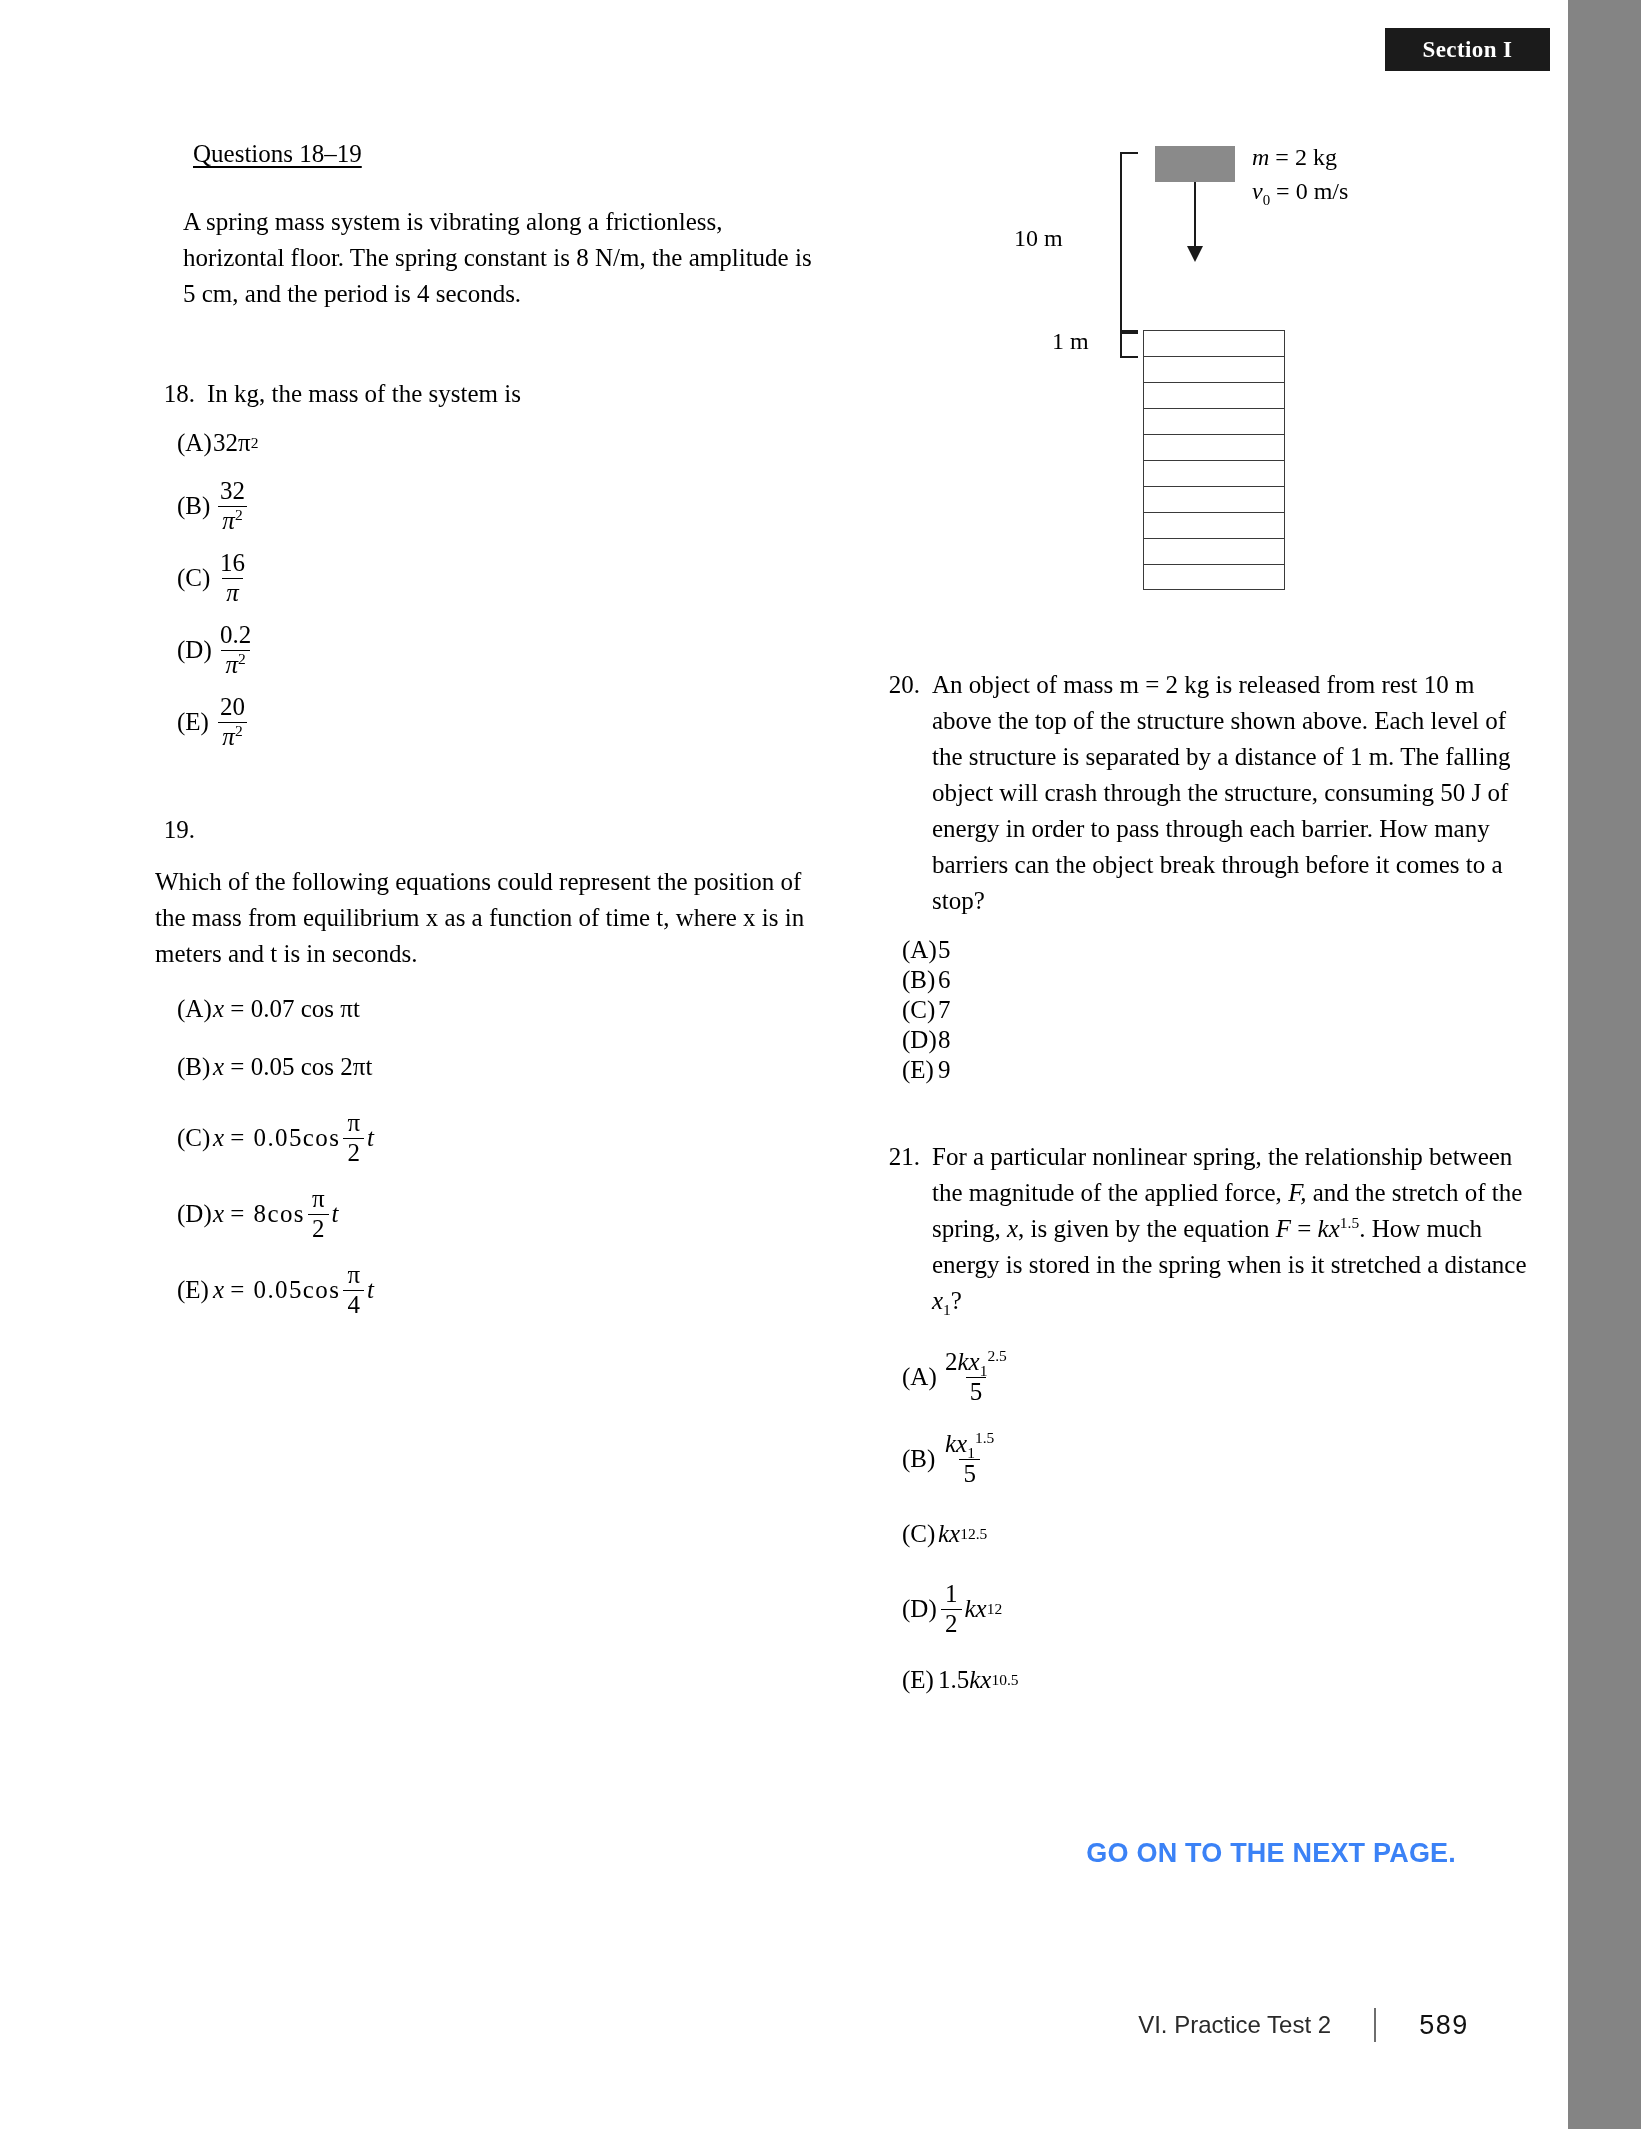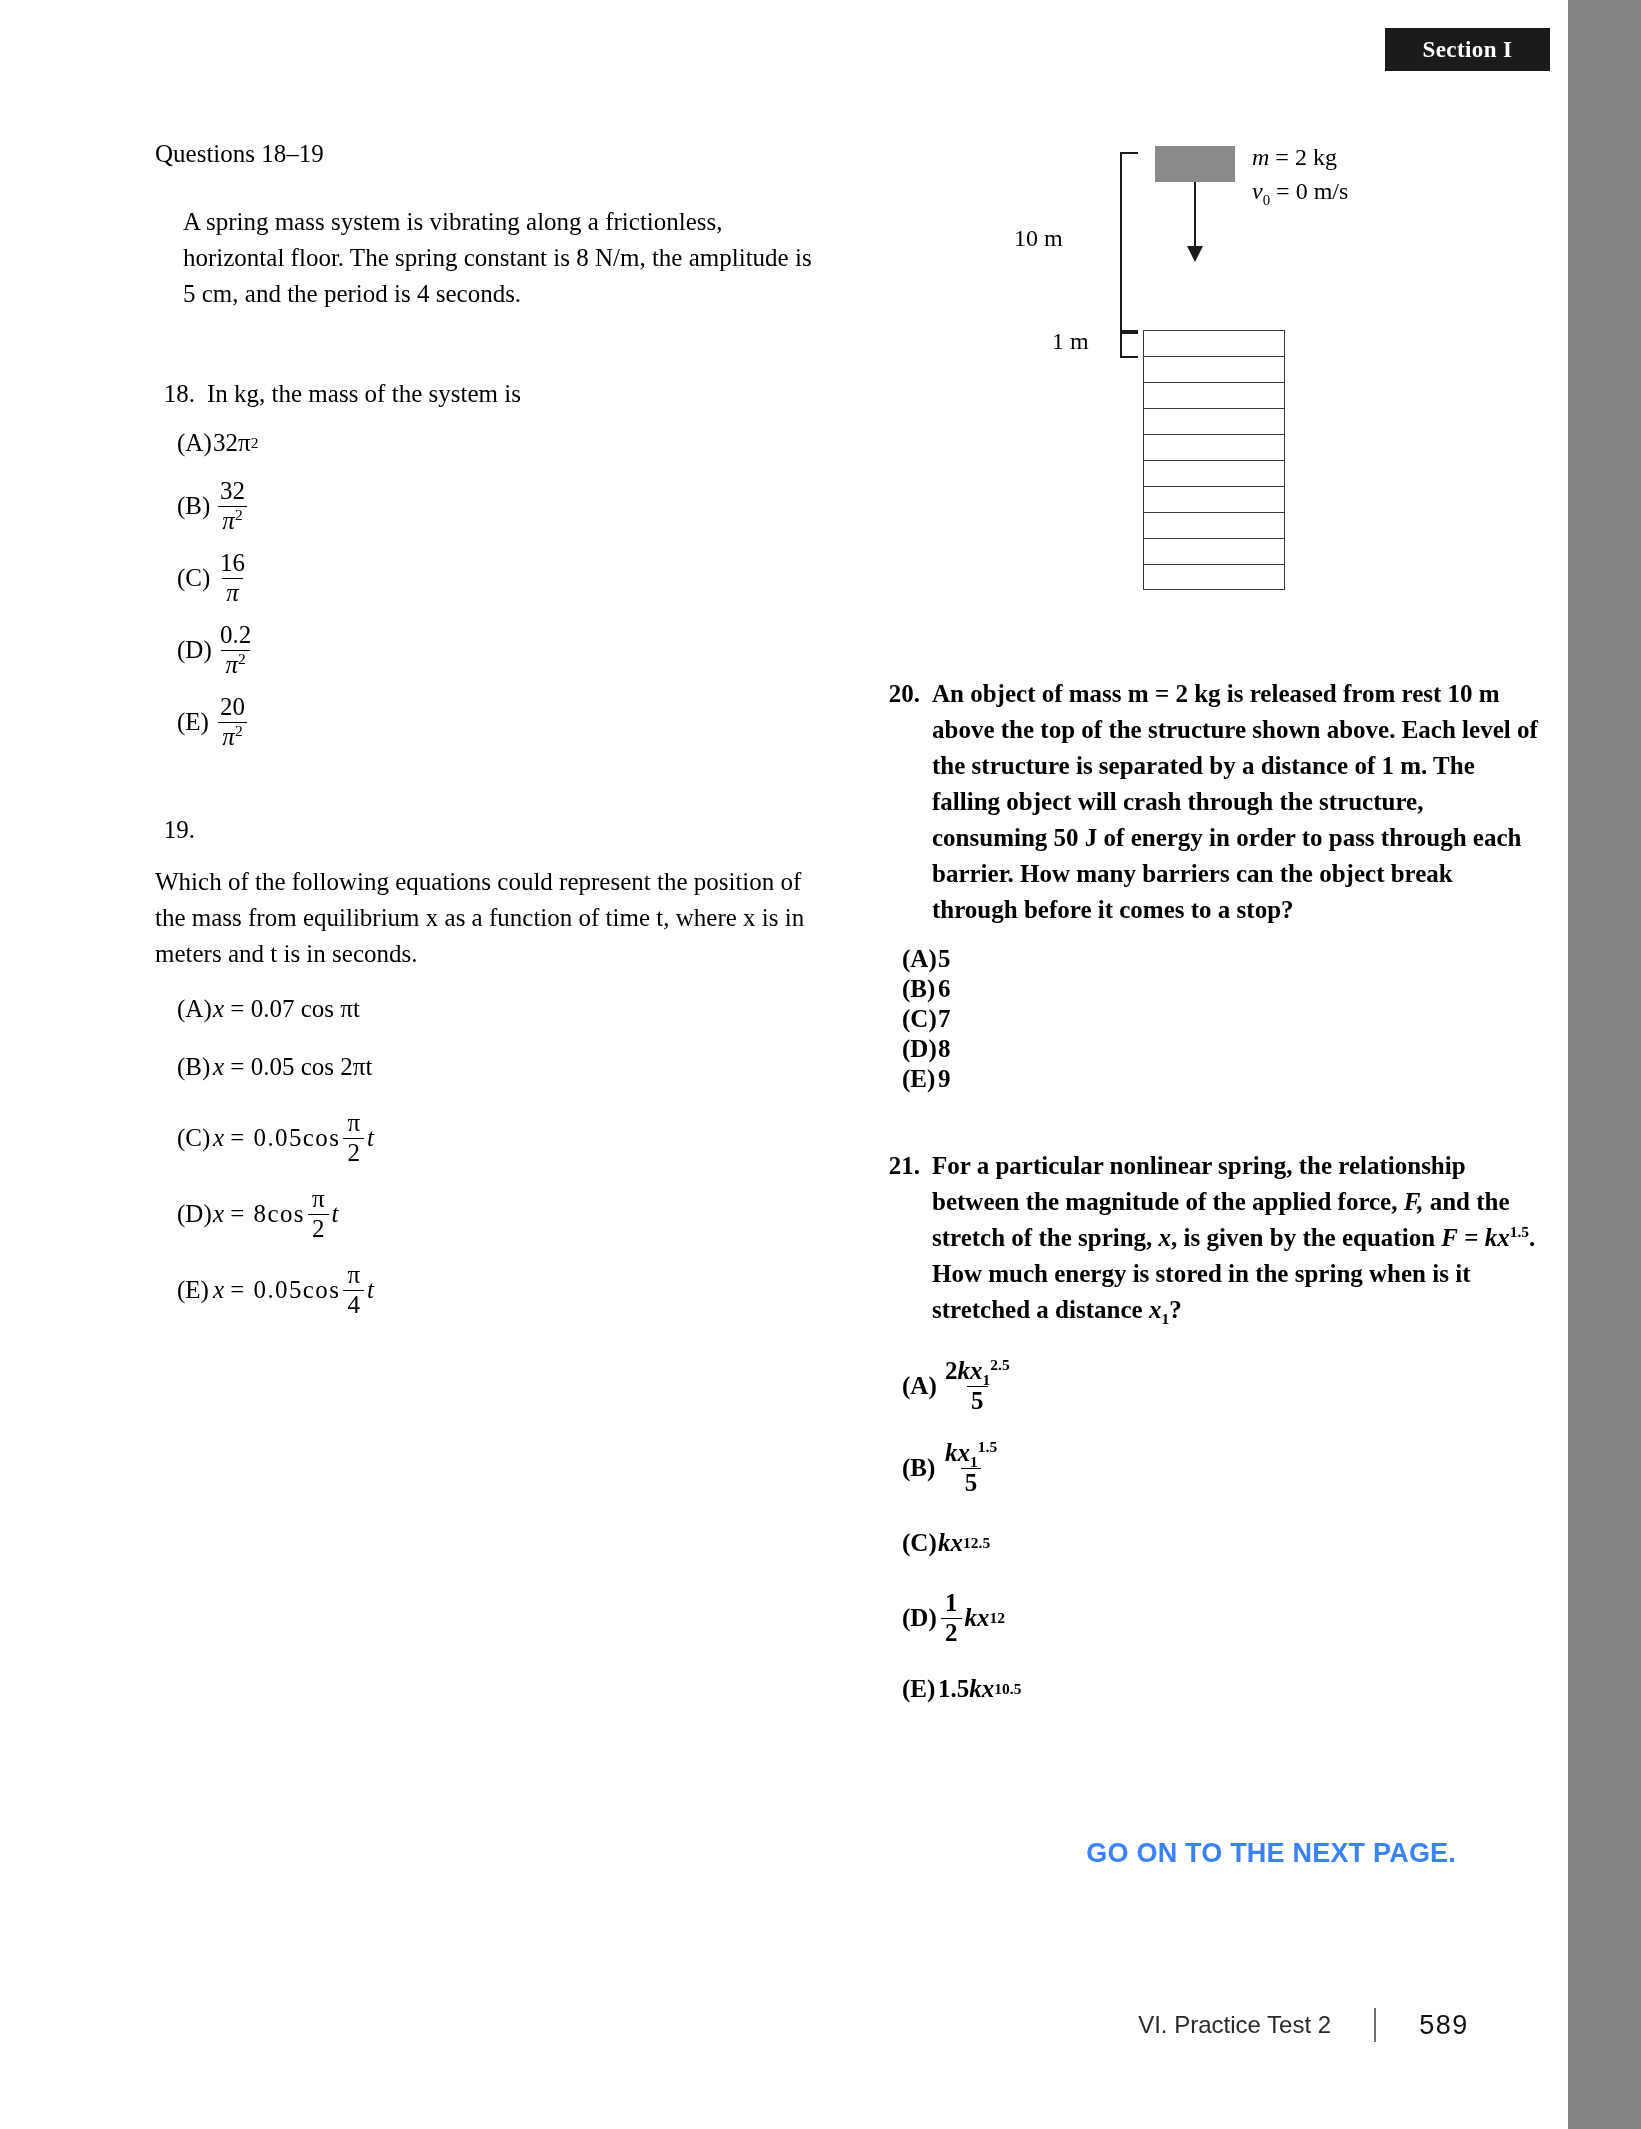--- a/index.html
+++ b/index.html
@@ -35,28 +35,29 @@
     letter-spacing: .4px;
   }
   
   .col-left {
     position: absolute;
     left: 155px; top: 140px;
     width: 660px;
   }
   .col-right {
     position: absolute;
-    left: 880px; top: 140px;
+    left: 880px; top: 131px;
     width: 660px;
-    font-weight: bold;
   }
   .stem-head {
     font-size: 25px;
+    text-decoration: underline;
     text-underline-offset: 4px;
     margin-bottom: 36px;
+    margin-left: 38px;
   }
   .stem-body {
     font-size: 25px;
     line-height: 1.44;
     width: 640px;
     margin-left: 28px;
   }
   
   .q {
     display: flex;

